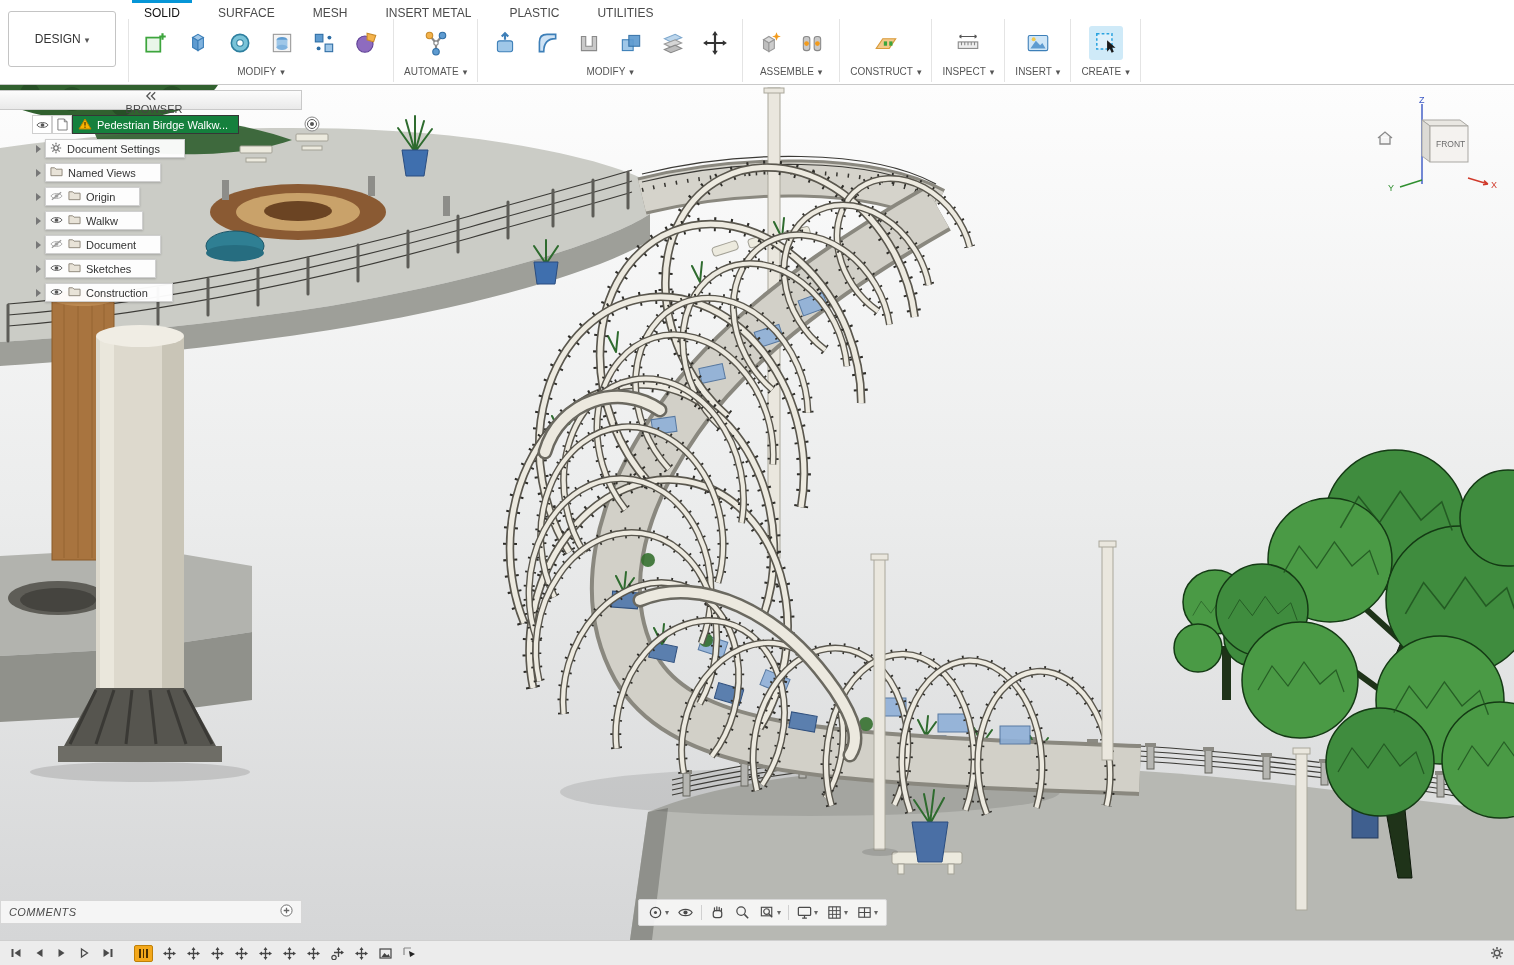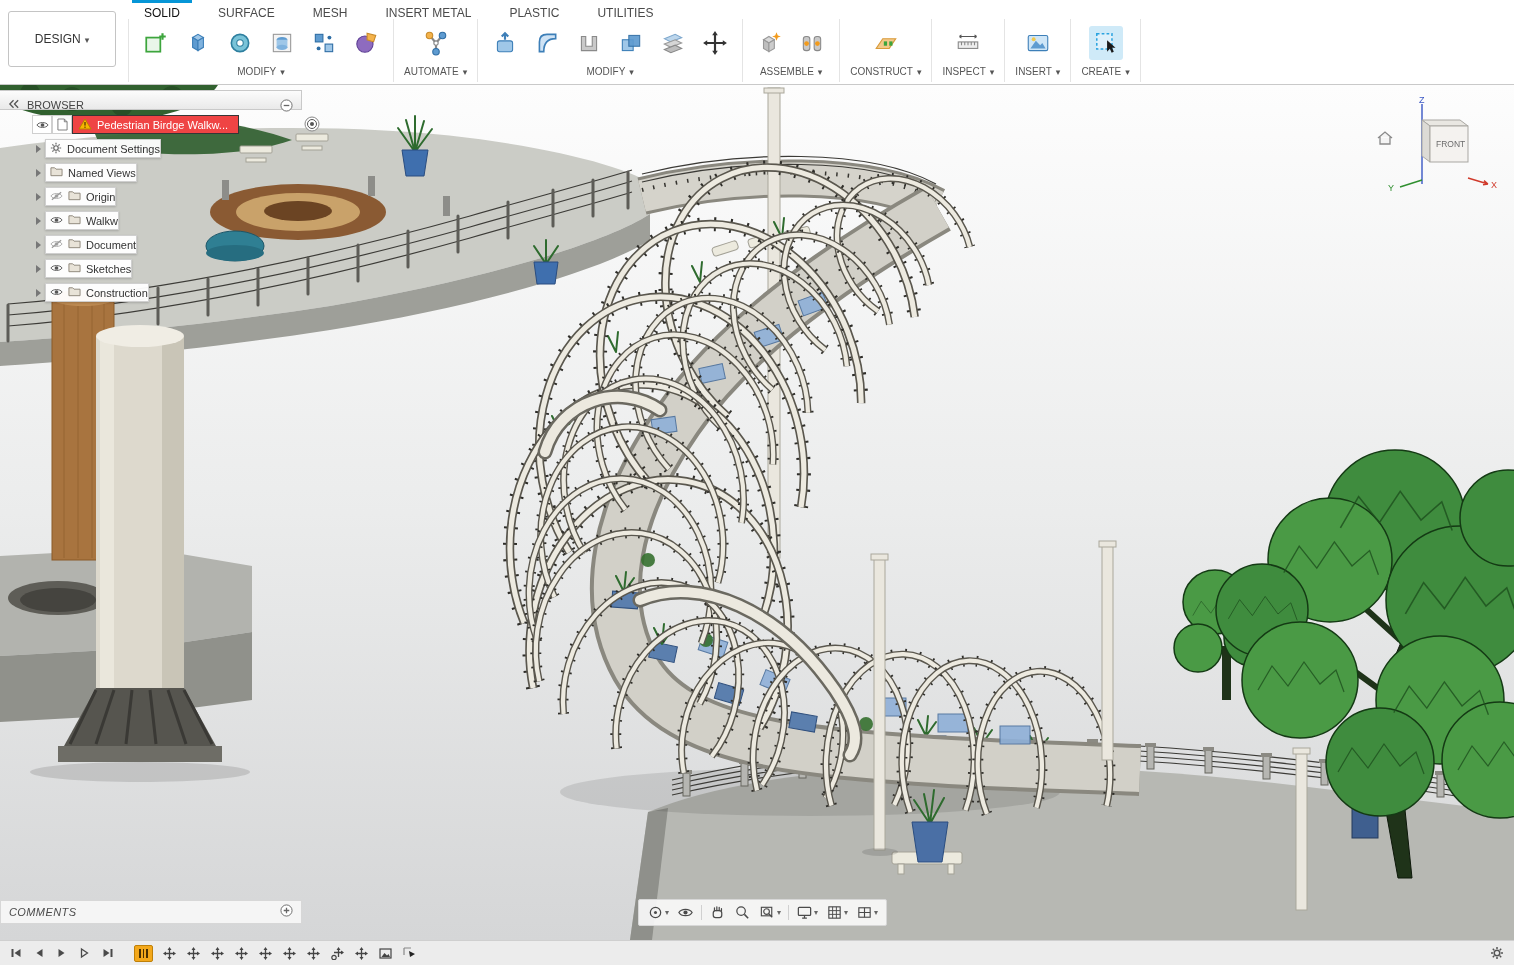--- a/index.html
+++ b/index.html
@@ -52,27 +52,27 @@
     padding:2px 10px;border-right:1px solid #e4e4e4;}
   .tgroup:first-child{border-left:1px solid #e4e4e4;}
   .ticons{display:flex;align-items:center;gap:8px;flex:1;}
   .ticon{width:34px;height:34px;display:flex;align-items:center;justify-content:center;border-radius:3px;cursor:pointer;}
   .ticon.selected{background:#cfeaf8;}
   .glabel{font-size:10px;color:#555;padding:2px 0 3px;cursor:pointer;white-space:nowrap;}
 
   
   .browser{position:absolute;left:0;top:90px;width:302px;font-size:11px;color:#333;z-index:20;}
   .browser-header{height:20px;background:linear-gradient(#fcfcfc,#e9e9e9);border:1px solid #c9c9c9;border-left:none;
-    display:flex;align-items:flex-start;padding:8px 8px;box-sizing:border-box;}
+    display:flex;align-items:center;padding:0 8px;box-sizing:border-box;flex-direction:column;}
   .browser-title{flex:1;margin-left:7px;color:#444;}
   .brow{display:flex;align-items:center;height:19px;margin-top:5px;position:relative;}
   .tri{width:0;height:0;border-left:5px solid #777;border-top:4px solid transparent;border-bottom:4px solid transparent;margin-right:4px;flex:none;}
   .cellbox{background:rgba(255,255,255,.96);border:1px solid #cfcfcf;box-shadow:0 1px 2px rgba(0,0,0,.18);
-    height:19px;display:flex;align-items:center;gap:5px;padding:0 0 0 4px;box-sizing:border-box;white-space:nowrap;text-align:center;}
-  .rootbox{background:#ef4444;color:#fff;border:1px solid #363636;height:19px;display:flex;align-items:center;gap:5px;
+    height:19px;display:flex;align-items:center;gap:5px;padding:0 24px 0 4px;box-sizing:border-box;white-space:nowrap;text-align:center;}
+  .rootbox{background:#15803d;color:#fff;border:1px solid #363636;height:19px;display:flex;align-items:center;gap:5px;
     padding:0 10px 0 5px;box-sizing:border-box;white-space:nowrap;}
   .sqcell{background:rgba(255,255,255,.96);border:1px solid #cfcfcf;width:20px;height:19px;display:flex;
     align-items:center;justify-content:center;box-sizing:border-box;}
 
   
   .viewcube{position:absolute;right:14px;top:94px;width:130px;height:104px;z-index:20;cursor:pointer;}
 
   
   .comments-bar{position:absolute;left:0;top:900px;width:302px;height:24px;background:#f5f5f5;
     border:1px solid #d7d7d7;display:flex;align-items:center;box-sizing:border-box;padding:0 8px;z-index:25;}

